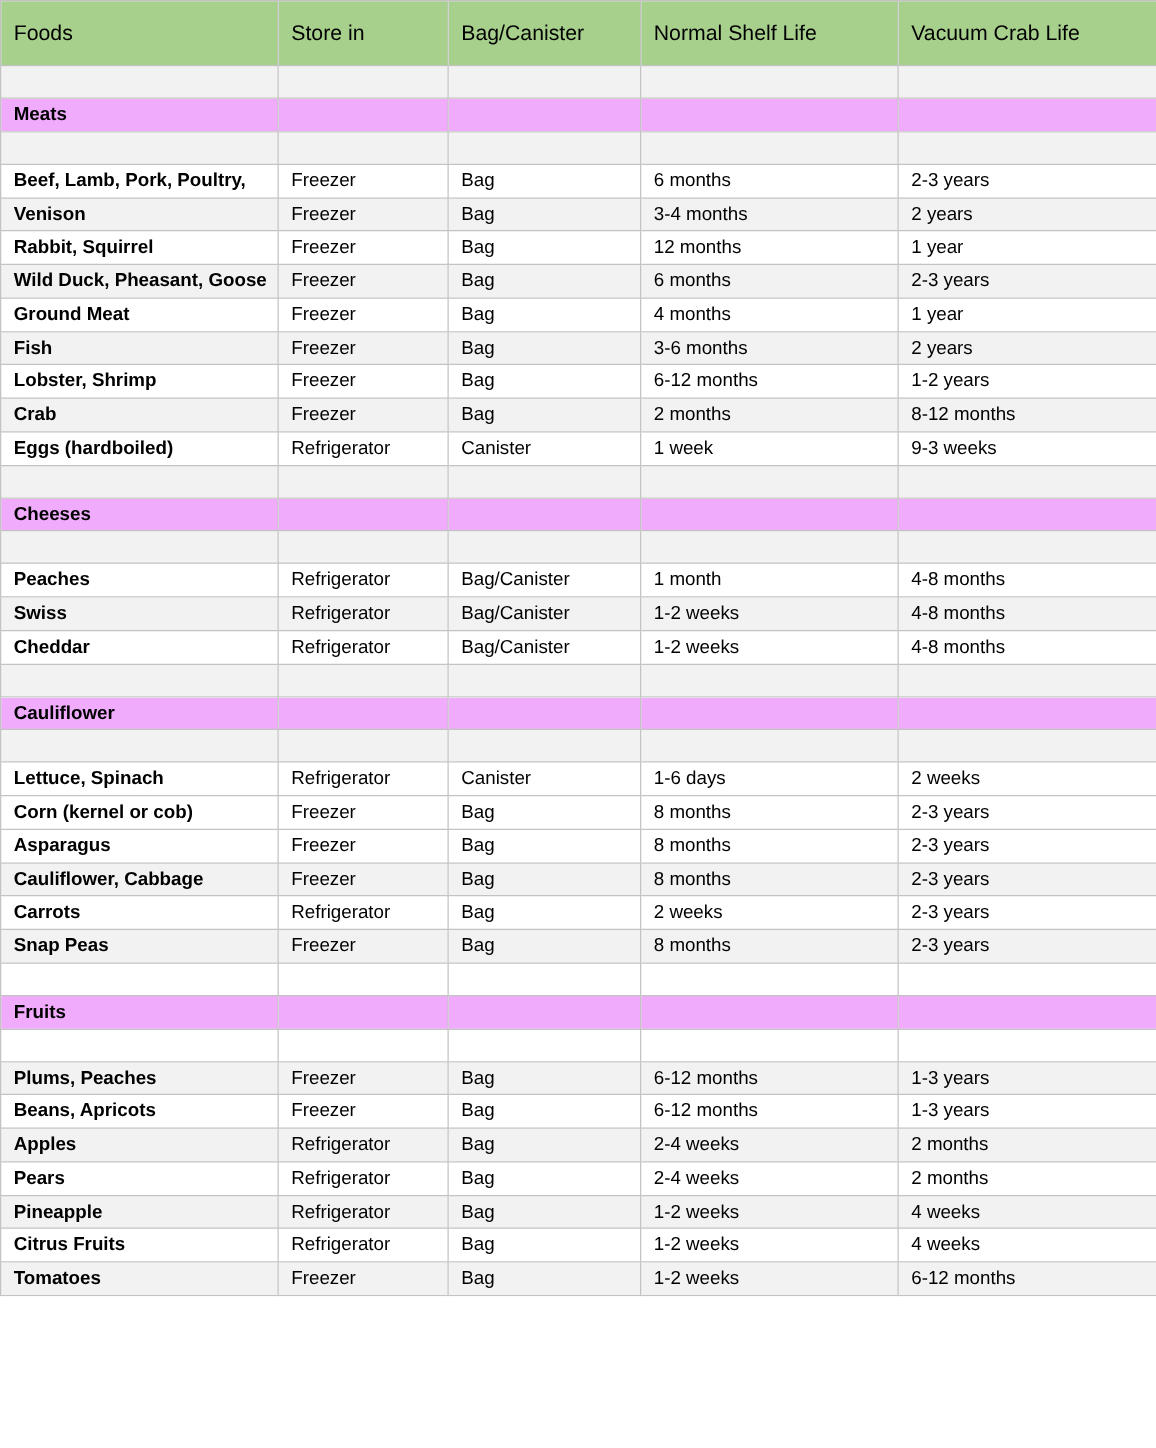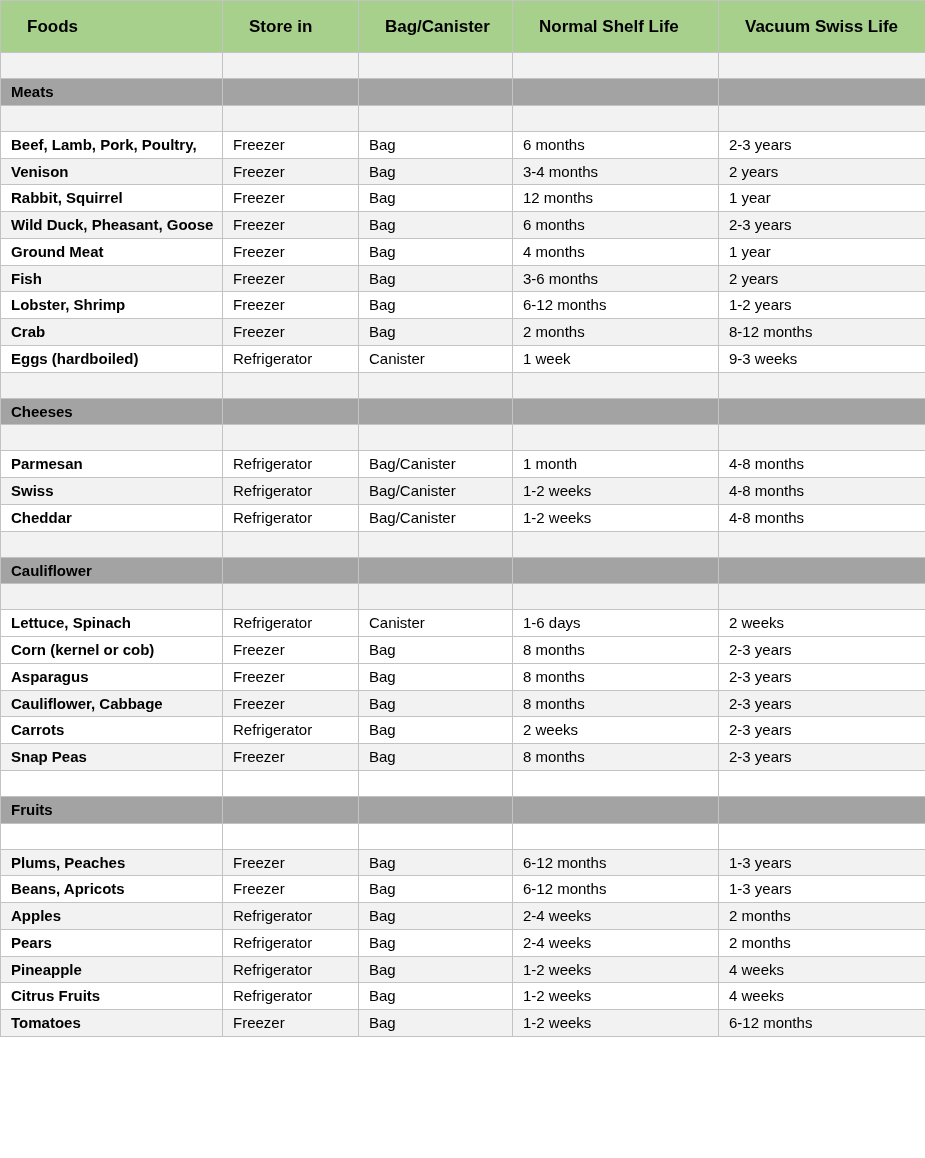--- a/index.html
+++ b/index.html
@@ -18,36 +18,36 @@
   table.shelf-table th,
   table.shelf-table td {
     border: 1px solid #c3c3c3;
     overflow: hidden;
     box-sizing: border-box;
   }
   table.shelf-table th {
     background: #a8d08d;
     height: 52px;
     font-size: 17px;
-    font-weight: bold;
+    font-weight: normal;
     text-align: left;
     vertical-align: middle;
-    padding: 2px 8px 2px 26px;
+    padding: 2px 8px 2px 10px;
   }
   table.shelf-table td {
     font-size: 15px;
     line-height: 1.25;
     vertical-align: top;
     padding: 4px 8px 3px 10px;
     height: 26px;
   }
   tr.bg-white td { background: #ffffff; }
   tr.bg-band  td { background: #f2f2f2; }
   tr.section  td {
-    background: #a3a3a3;
+    background: #f0abfc;
     font-weight: bold;
   }
   td.food-cell   { font-weight: bold; }
   td.valign-middle { vertical-align: middle; }
 </style>
 </head>
 <body>
 
 <table class="shelf-table">
   <colgroup id="table-cols">
@@ -56,21 +56,21 @@
       <col style="width: 154px;">
       <col style="width: 206px;">
       <col style="width: 207px;">
     </colgroup>
   <thead>
     <tr id="header-row">
         <th>Foods</th>
         <th>Store in</th>
         <th>Bag/Canister</th>
         <th>Normal Shelf Life</th>
-        <th>Vacuum Swiss Life</th>
+        <th>Vacuum Crab Life</th>
       </tr>
   </thead>
   <tbody id="table-body">
       <tr class="bg-band">
         <td class="food-cell"></td>
         <td class="store-in-cell"></td>
         <td class="bag-canister-cell"></td>
         <td class="normal-shelf-life-cell"></td>
         <td class="vacuum-shelf-life-cell"></td>
       </tr>
@@ -166,21 +166,21 @@
         <td class="vacuum-shelf-life-cell"></td>
       </tr>
       <tr class="bg-band">
         <td class="food-cell"></td>
         <td class="store-in-cell"></td>
         <td class="bag-canister-cell"></td>
         <td class="normal-shelf-life-cell"></td>
         <td class="vacuum-shelf-life-cell"></td>
       </tr>
       <tr class="bg-white">
-        <td class="food-cell">Parmesan</td>
+        <td class="food-cell">Peaches</td>
         <td class="store-in-cell">Refrigerator</td>
         <td class="bag-canister-cell">Bag/Canister</td>
         <td class="normal-shelf-life-cell">1 month</td>
         <td class="vacuum-shelf-life-cell">4-8 months</td>
       </tr>
       <tr class="bg-band">
         <td class="food-cell">Swiss</td>
         <td class="store-in-cell">Refrigerator</td>
         <td class="bag-canister-cell">Bag/Canister</td>
         <td class="normal-shelf-life-cell">1-2 weeks</td>

